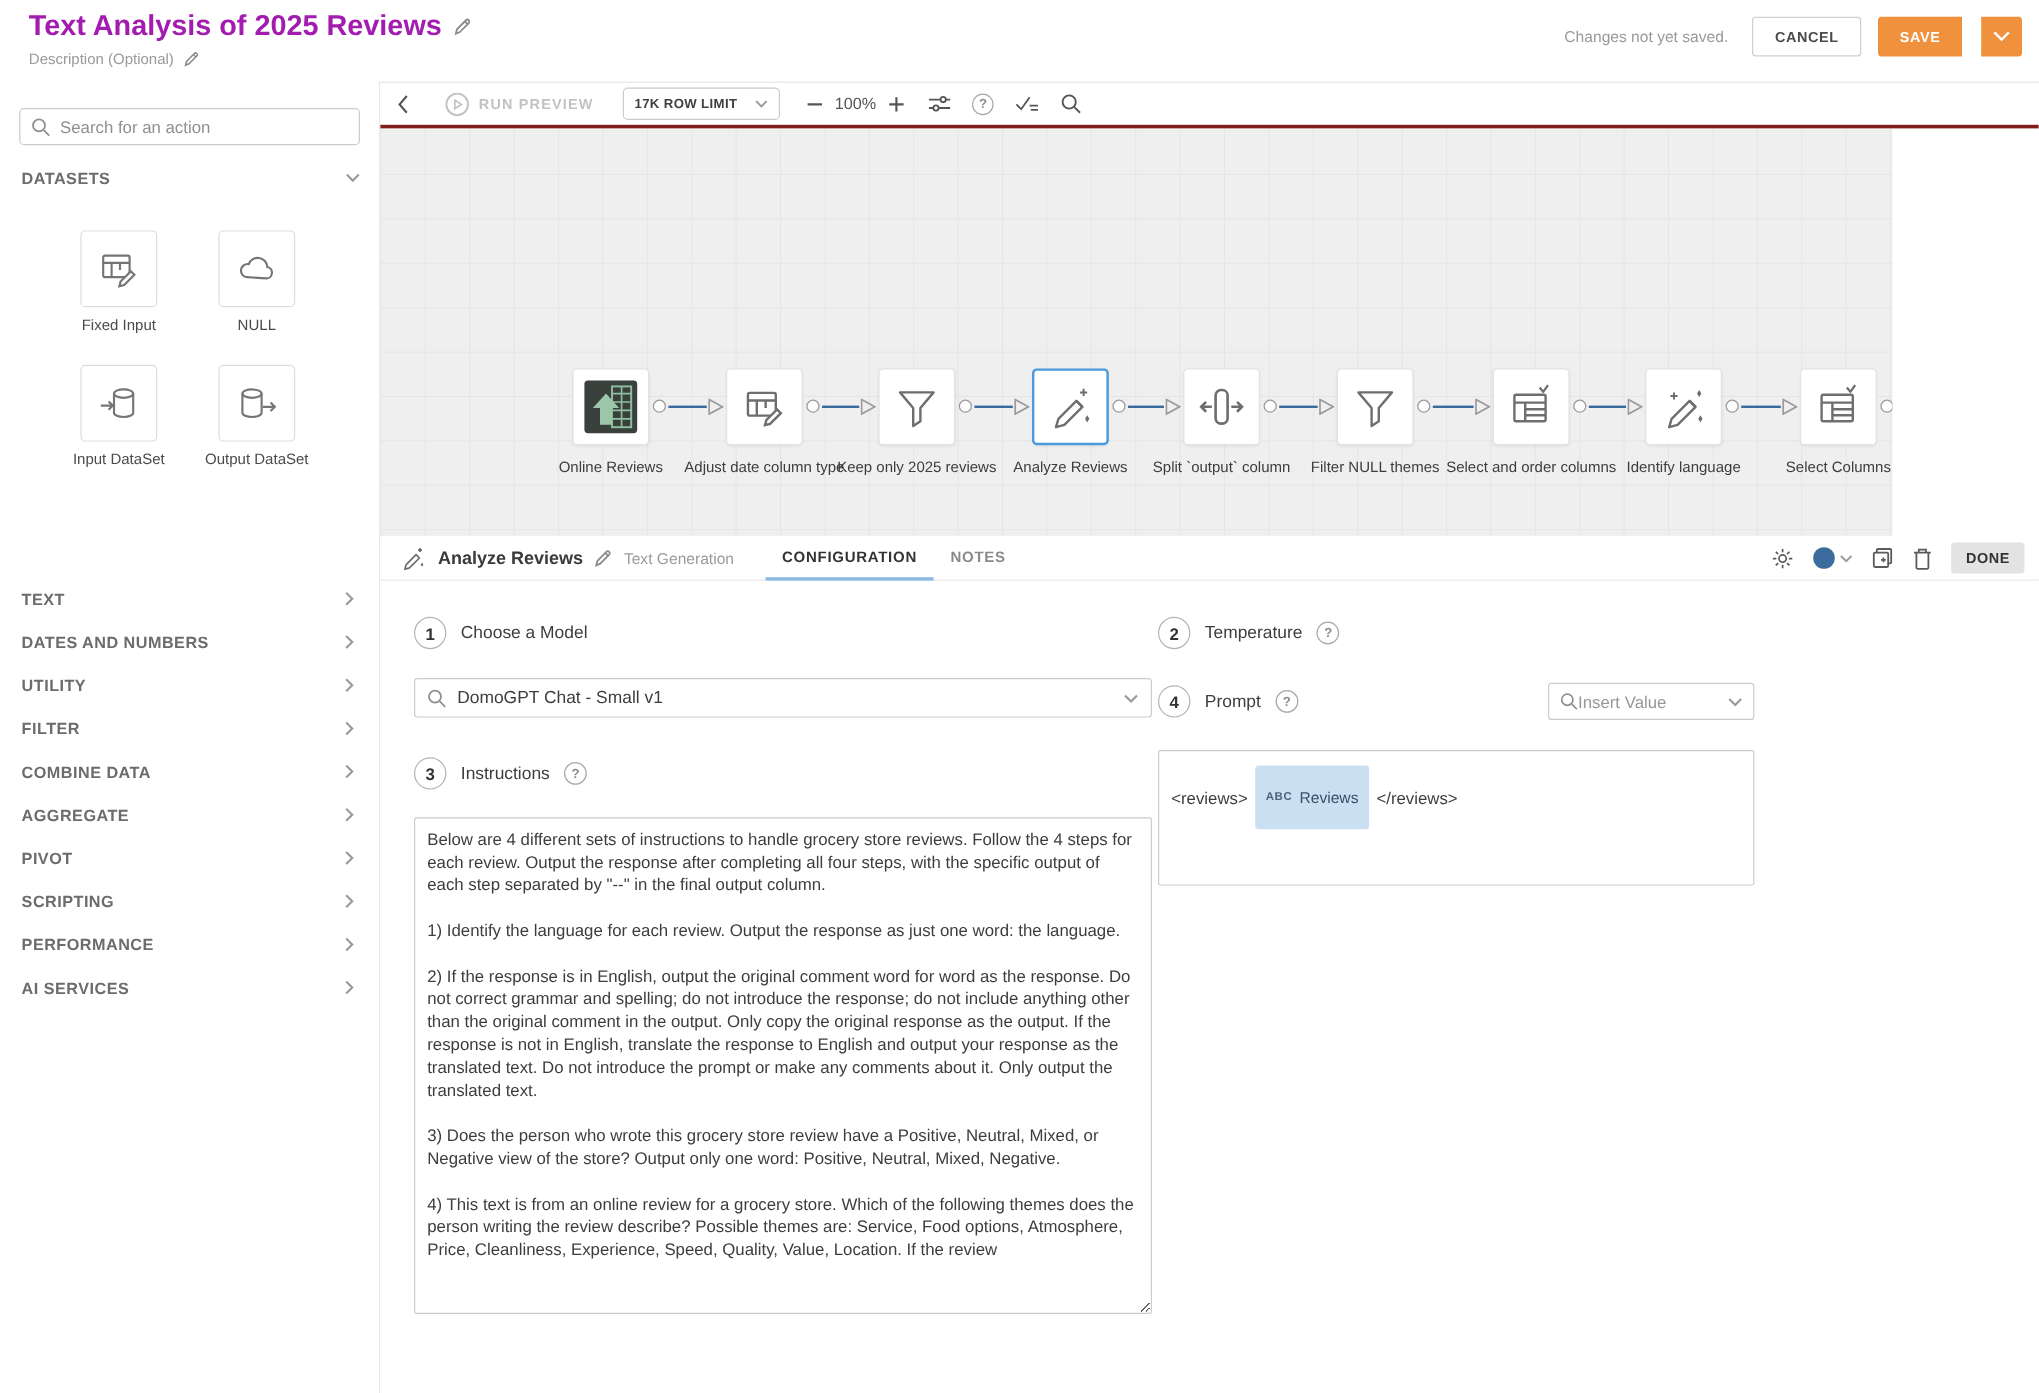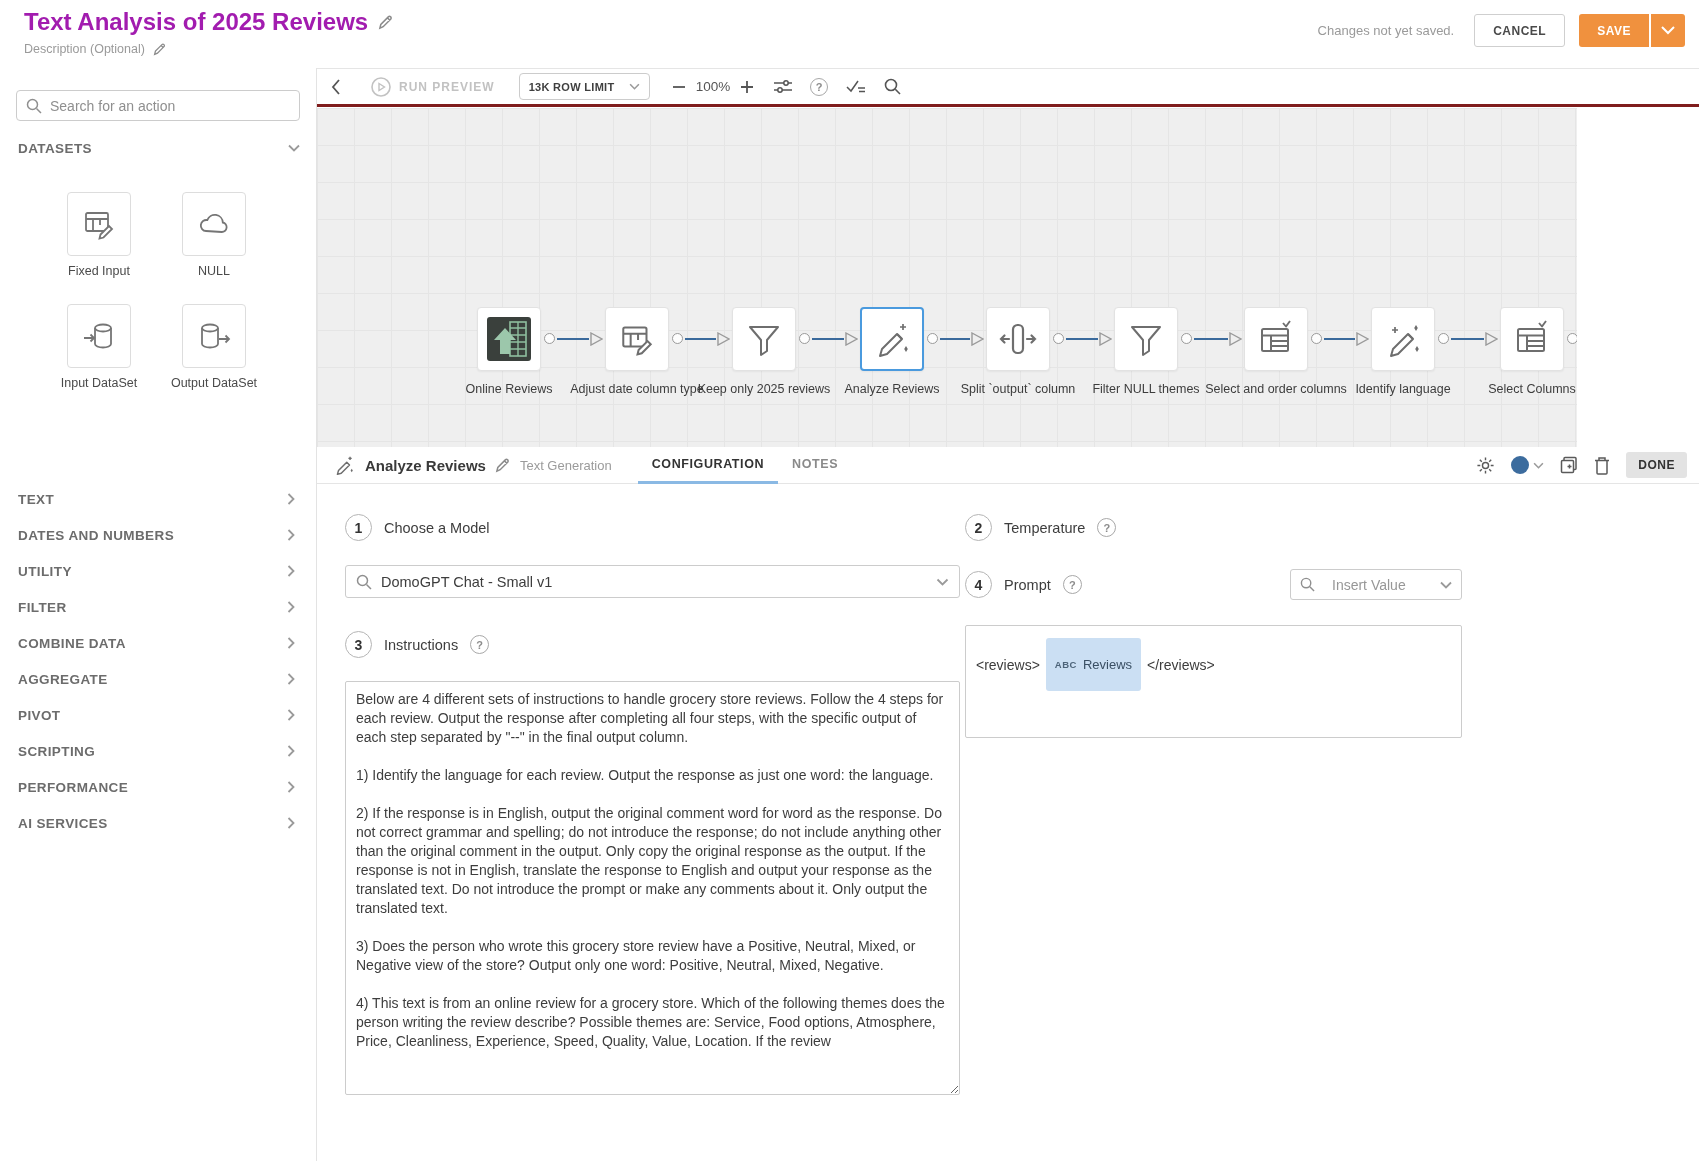--- a/index.html
+++ b/index.html
@@ -11,21 +11,21 @@
   .app-header { position:absolute; left:0; top:0; width:1699px; height:68px; background:#fff; }
   .title-row { position:absolute; left:24px; top:8px; display:flex; align-items:center; gap:10px; }
   .page-title { font-size:24px; font-weight:700; color:#a21caf; }
   .desc-row { position:absolute; left:24px; top:42px; display:flex; align-items:center; gap:8px; }
   .desc-label { font-size:12.5px; color:#9a9a9a; }
   .pencil-ic { width:15px; height:15px; stroke:#8b8b8b; fill:none; stroke-width:1.6; cursor:pointer; }
   .header-right { position:absolute; right:14px; top:14px; display:flex; align-items:center; gap:14px; }
   .unsaved { font-size:13px; color:#9a9a9a; margin-right:6px; }
   .btn-cancel { height:33px; padding:0 18px; background:#fff; border:1px solid #cfcfcf; border-radius:3px;
     font-size:12px; font-weight:700; letter-spacing:.5px; color:#4a4a4a; cursor:pointer; }
-  .btn-save-group { display:flex; gap:2px; }
+  .btn-save-group { display:flex; gap:16px; }
   .btn-save { height:33px; padding:0 18px; background:#f0913e; border:none; border-radius:3px 0 0 3px;
     font-size:12px; font-weight:700; letter-spacing:.5px; color:#fff; cursor:pointer; }
   .btn-save-caret { height:33px; width:34px; background:#f0913e; border:none; border-radius:0 3px 3px 0;
     display:flex; align-items:center; justify-content:center; cursor:pointer; }
 
   
   .sidebar { position:absolute; left:0; top:68px; width:317px; height:1093px; background:#fff;
     border-right:1px solid #e3e3e3; }
   .search-box { position:absolute; left:16px; top:22px; width:284px; height:31px; border:1px solid #ccc;
     border-radius:4px; display:flex; align-items:center; padding:0 9px; gap:8px; background:#fff; }
@@ -111,21 +111,21 @@
   .slider .knob { position:absolute; left:2px; top:0; width:16px; height:16px; background:#fff;
     border:1px solid #c0c0c0; border-radius:50%; box-shadow:0 1px 2px rgba(0,0,0,.15); }
   .creat-input { width:75px; height:31px; border:1px solid #ccc; border-radius:3px; margin-left:22px;
     padding:0 10px; font-size:14px; color:#333; font-family:"Liberation Sans",sans-serif; }
   .instr-hdr { margin-top:33px; }
   .instructions-area { margin-top:23px; width:615px; height:414px; border:1px solid #ccc; border-radius:2px;
     resize:both; padding:8px 10px; font-family:"Liberation Sans","DejaVu Sans",sans-serif; font-size:14px;
     line-height:19px; color:#3d3d3d; overflow:hidden; }
   .prompt-hdr-row { margin-top:28px; display:flex; align-items:center; }
   .insert-box { margin-left:auto; width:172px; height:31px; border:1px solid #ccc; border-radius:3px;
-    display:flex; align-items:center; padding:0 9px; gap:17px; cursor:pointer; }
+    display:flex; align-items:center; padding:0 9px; gap:0; cursor:pointer; }
   .insert-box .ph { flex:1; font-size:14px; color:#979797; }
   .prompt-box { margin-top:25px; width:497px; height:113px; border:1px solid #ccc; border-radius:2px;
     padding:12px 10px; font-size:14px; color:#3d3d3d; cursor:text; }
   .prompt-line { display:flex; align-items:center; gap:6px; flex-wrap:wrap; }
   .chip { display:inline-flex; align-items:center; gap:6px; background:#cbdff3; border-radius:3px;
     padding:19px 9px; cursor:pointer; }
   .chip .abc { font-size:9.5px; font-weight:700; color:#4d6479; letter-spacing:.5px; }
   .chip .lbl { font-size:13px; color:#3a4f63; }
   svg { display:block; }
 </style>
@@ -291,21 +291,21 @@
           </svg>
       </div>
       <div class="run-preview">
         <svg width="20" height="20" viewBox="0 0 20 20">
             <circle cx="10" cy="10" r="9" stroke="#c2c2c2" stroke-width="1.6" fill="none"></circle>
             <path d="M8 6.5 L13.5 10 L8 13.5 Z" fill="none" stroke="#c2c2c2" stroke-width="1.4"></path>
           </svg>
         <span>RUN PREVIEW</span>
       </div>
       <div class="rowlimit">
-        <span>13K ROW LIMIT</span>
+        <span>17K ROW LIMIT</span>
         <svg class="chev" width="11" height="7" viewBox="0 0 12 8">
             <path d="M1 1.5 L6 6.5 L11 1.5"></path>
           </svg>
       </div>
       <div class="tb-ic" style="margin-left:22px">
         <svg width="14" height="14" viewBox="0 0 14 14">
             <path d="M1 7 h12" stroke="#555" stroke-width="1.8"></path>
           </svg>
       </div>
       <div class="zoomlbl">100%</div>

